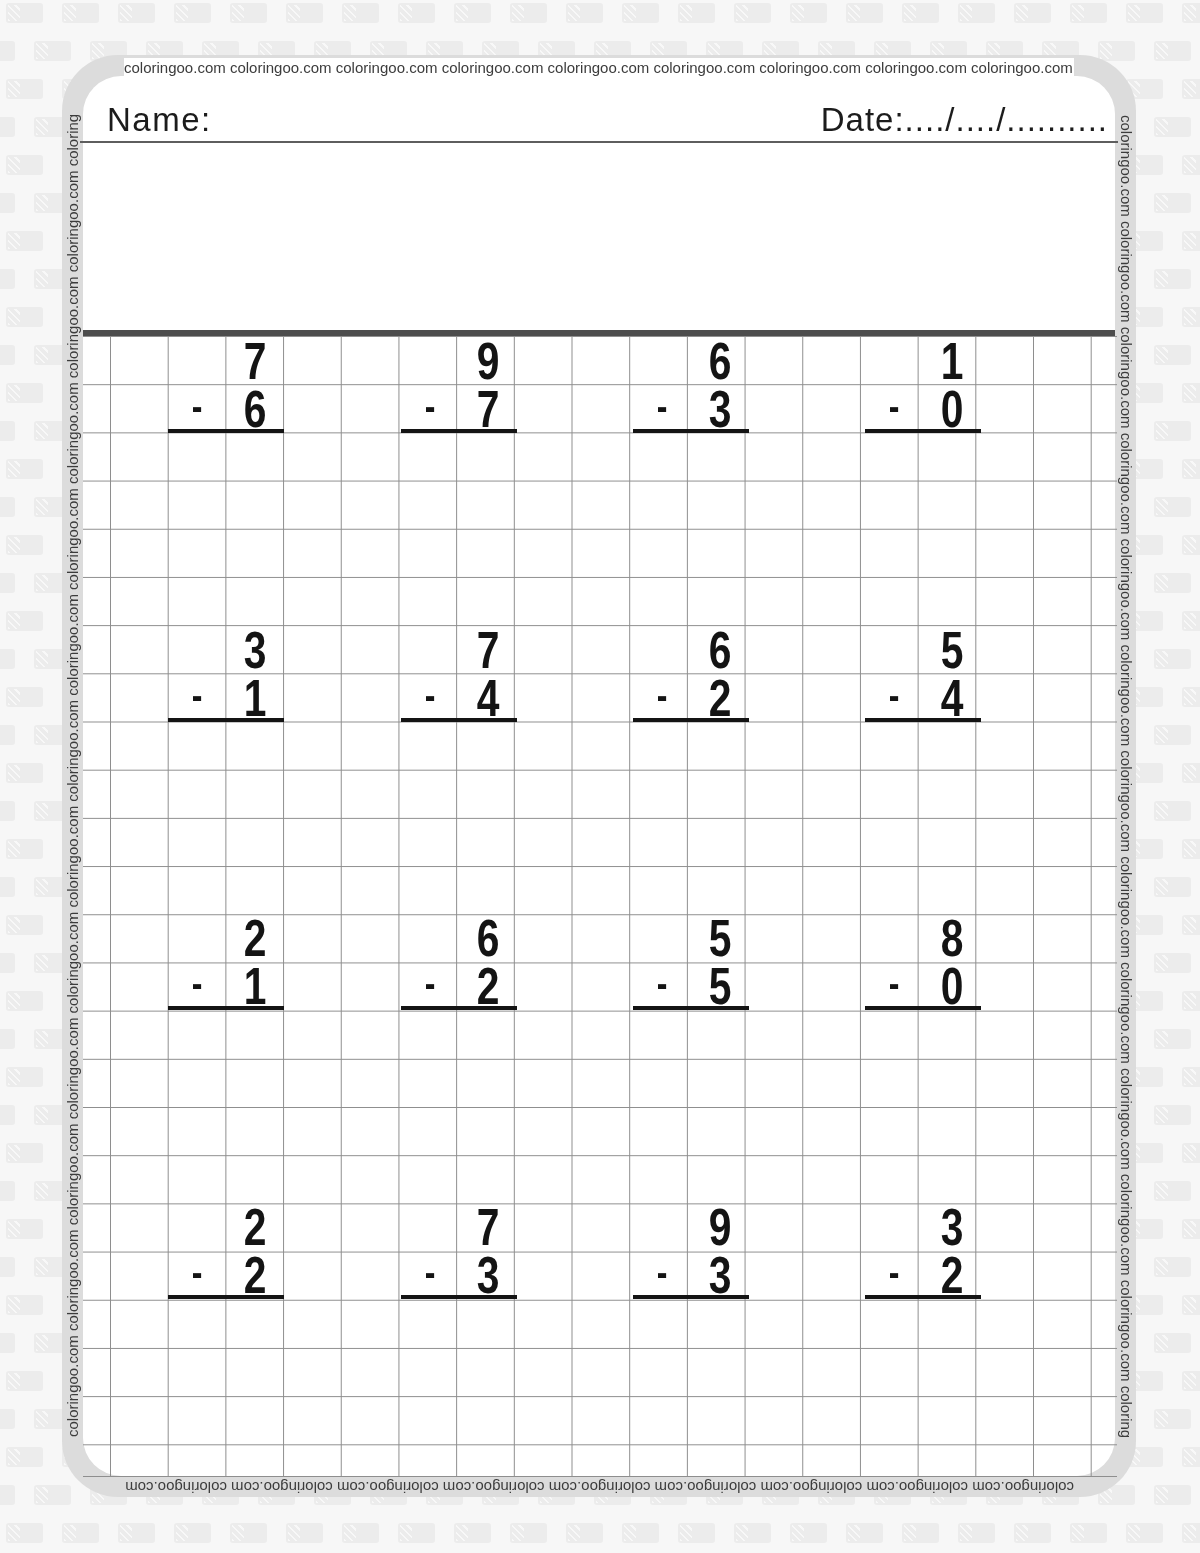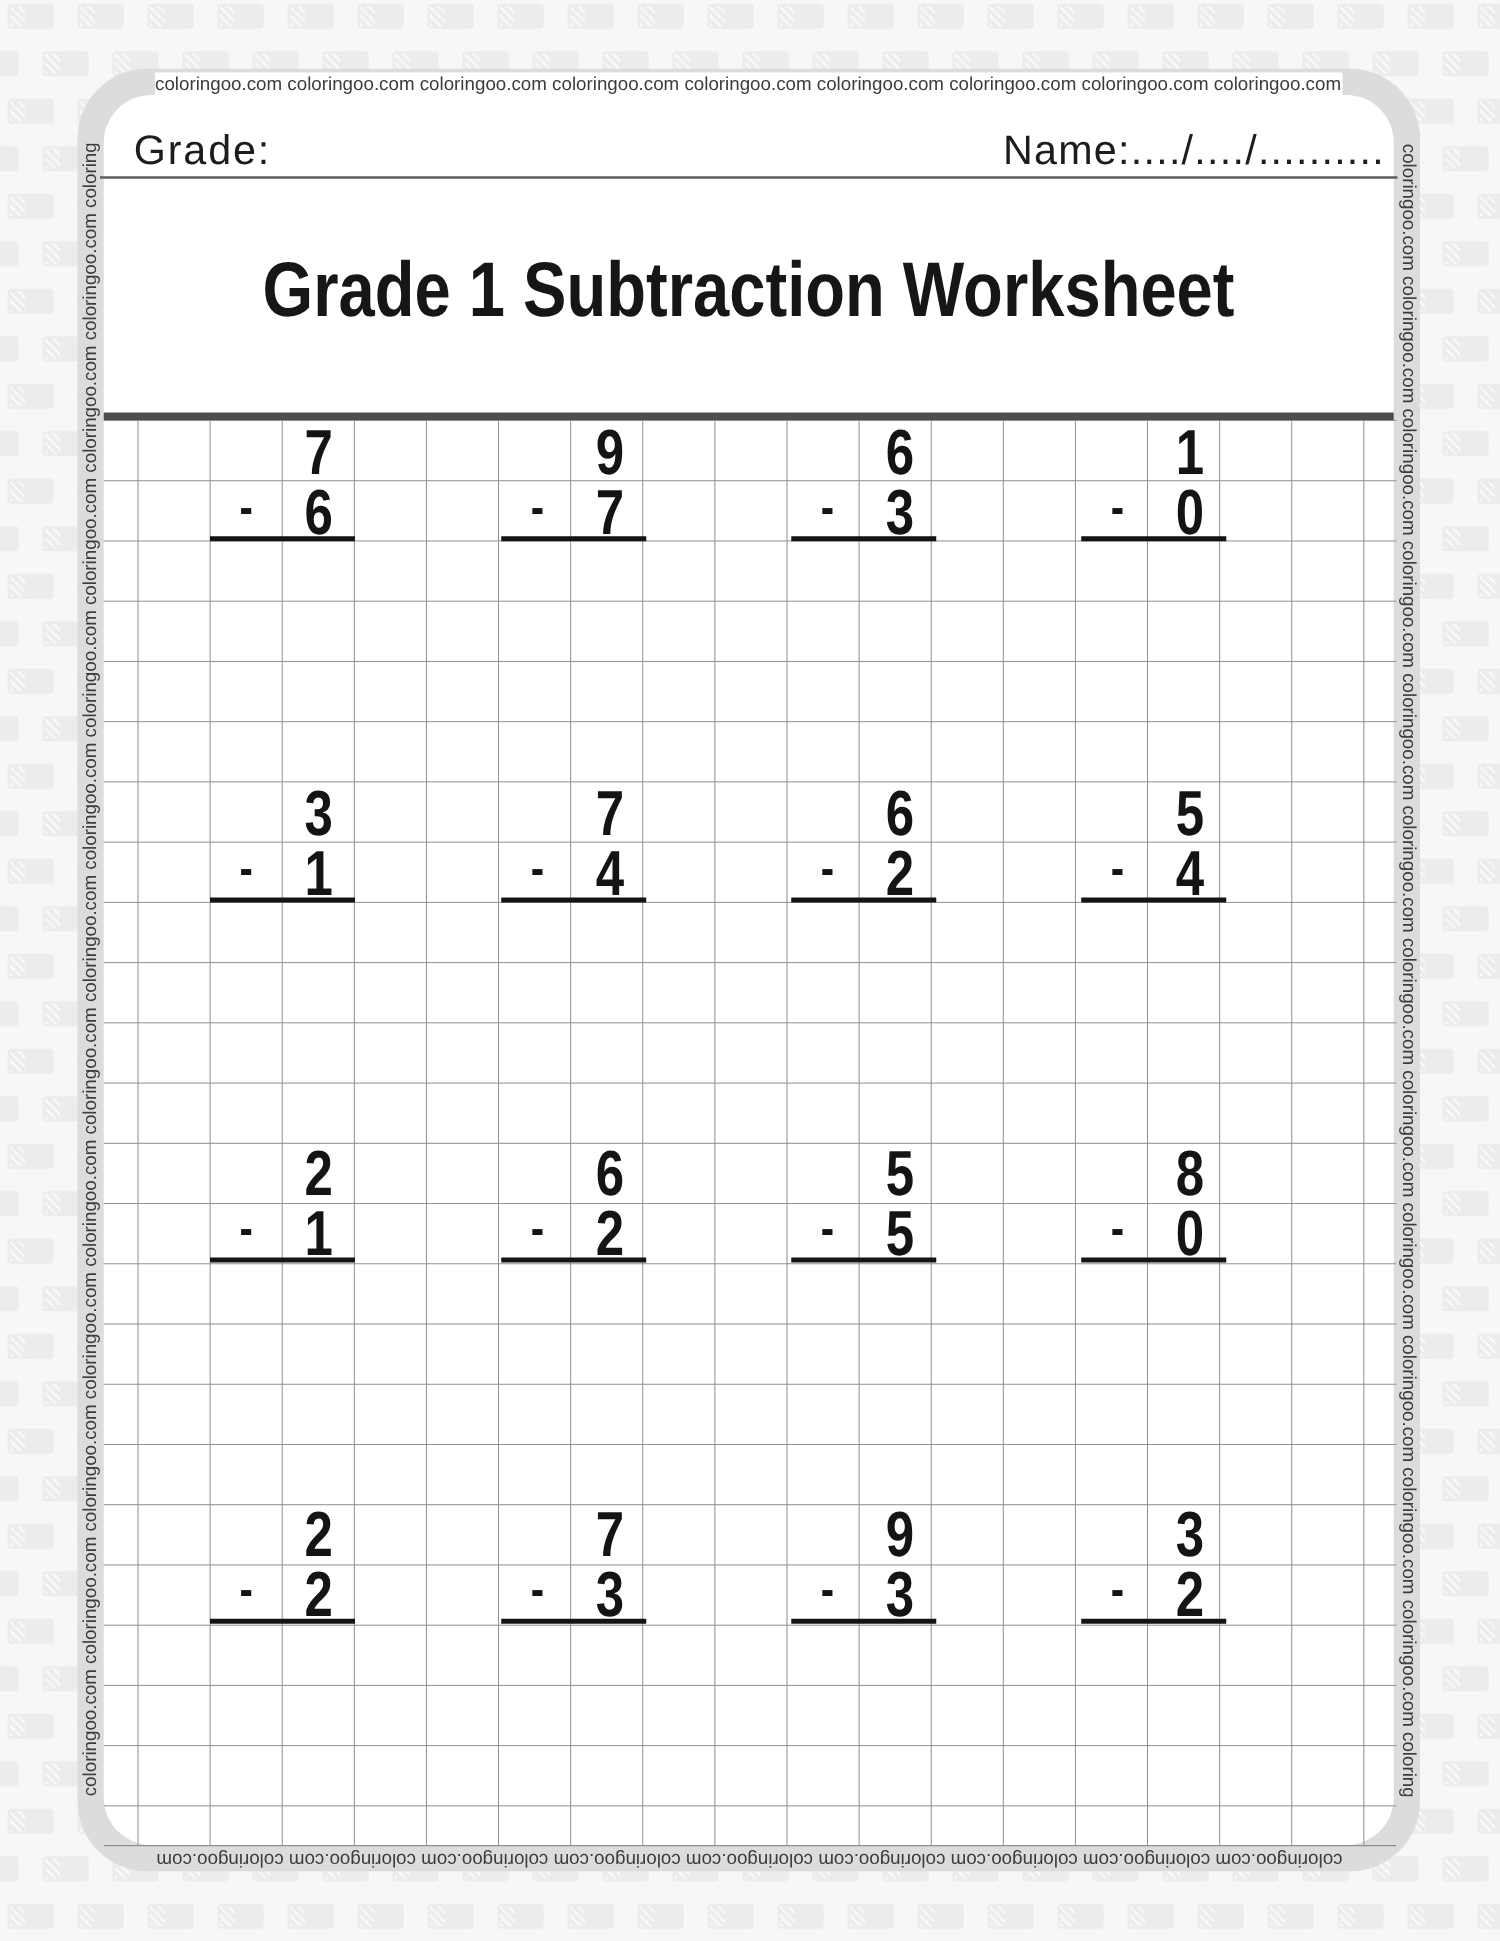--- a/index.html
+++ b/index.html
@@ -1004,25 +1004,24 @@
   </div>
 
 <div class="page">
   <div class="page-inner"></div>
 
   <div class="band band-top">coloringoo.com coloringoo.com coloringoo.com coloringoo.com coloringoo.com coloringoo.com coloringoo.com coloringoo.com coloringoo.com coloringoo.com coloringoo.com coloringoo.com coloringoo.com coloringoo.com </div>
   <div class="band band-bottom">coloringoo.com coloringoo.com coloringoo.com coloringoo.com coloringoo.com coloringoo.com coloringoo.com coloringoo.com coloringoo.com coloringoo.com coloringoo.com coloringoo.com coloringoo.com coloringoo.com </div>
   <div class="band band-left">coloringoo.com coloringoo.com coloringoo.com coloringoo.com coloringoo.com coloringoo.com coloringoo.com coloringoo.com coloringoo.com coloringoo.com coloringoo.com coloringoo.com coloringoo.com coloringoo.com </div>
   <div class="band band-right">coloringoo.com coloringoo.com coloringoo.com coloringoo.com coloringoo.com coloringoo.com coloringoo.com coloringoo.com coloringoo.com coloringoo.com coloringoo.com coloringoo.com coloringoo.com coloringoo.com </div>
 
-  <div class="name-label">Grade:</div>
-  <div class="date-label">Name:..../..../..........</div>
+  <div class="name-label">Name:</div>
+  <div class="date-label">Date:..../..../..........</div>
   <div class="header-line"></div>
 
-  <div class="title"><span>Grade 1 Subtraction Worksheet</span></div>
 
   <div class="thick-line"></div>
   <div class="grid"></div>
 
   <div class="problem c0 r0">
     <div class="prow">
         <span class="pcell op"></span>
         <span class="pcell digit">7</span>
       </div>
     <div class="prow">

